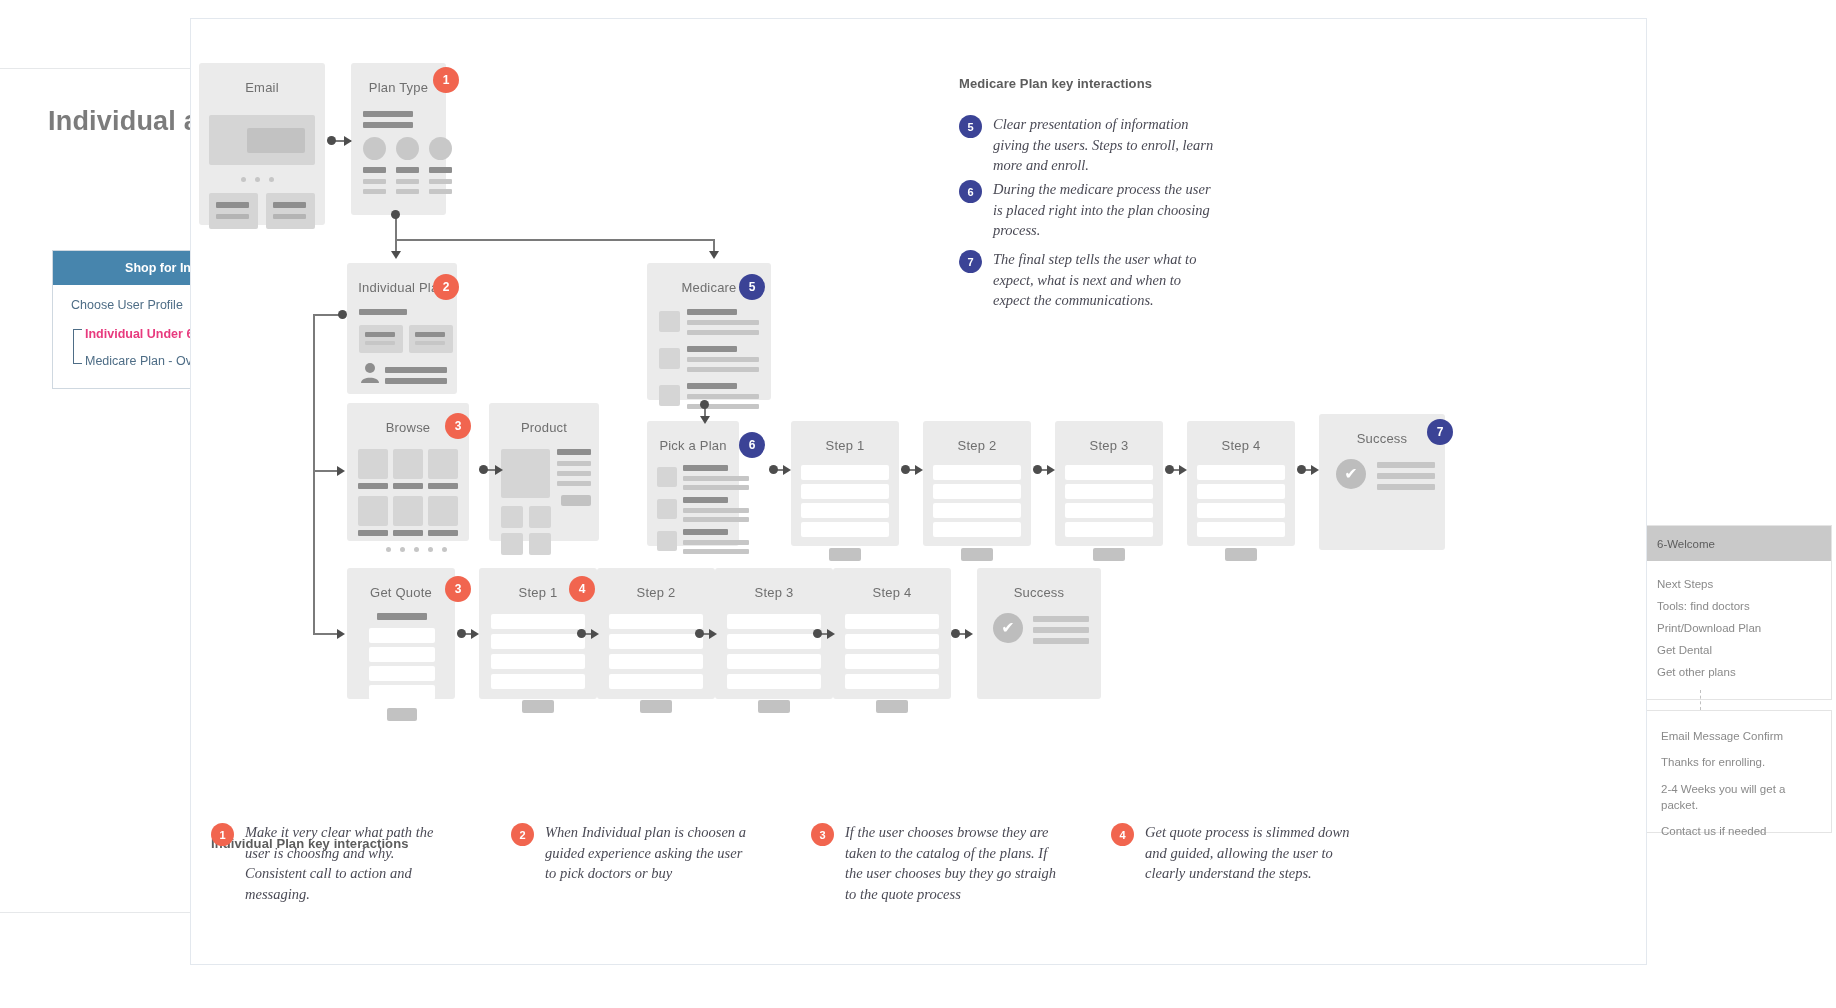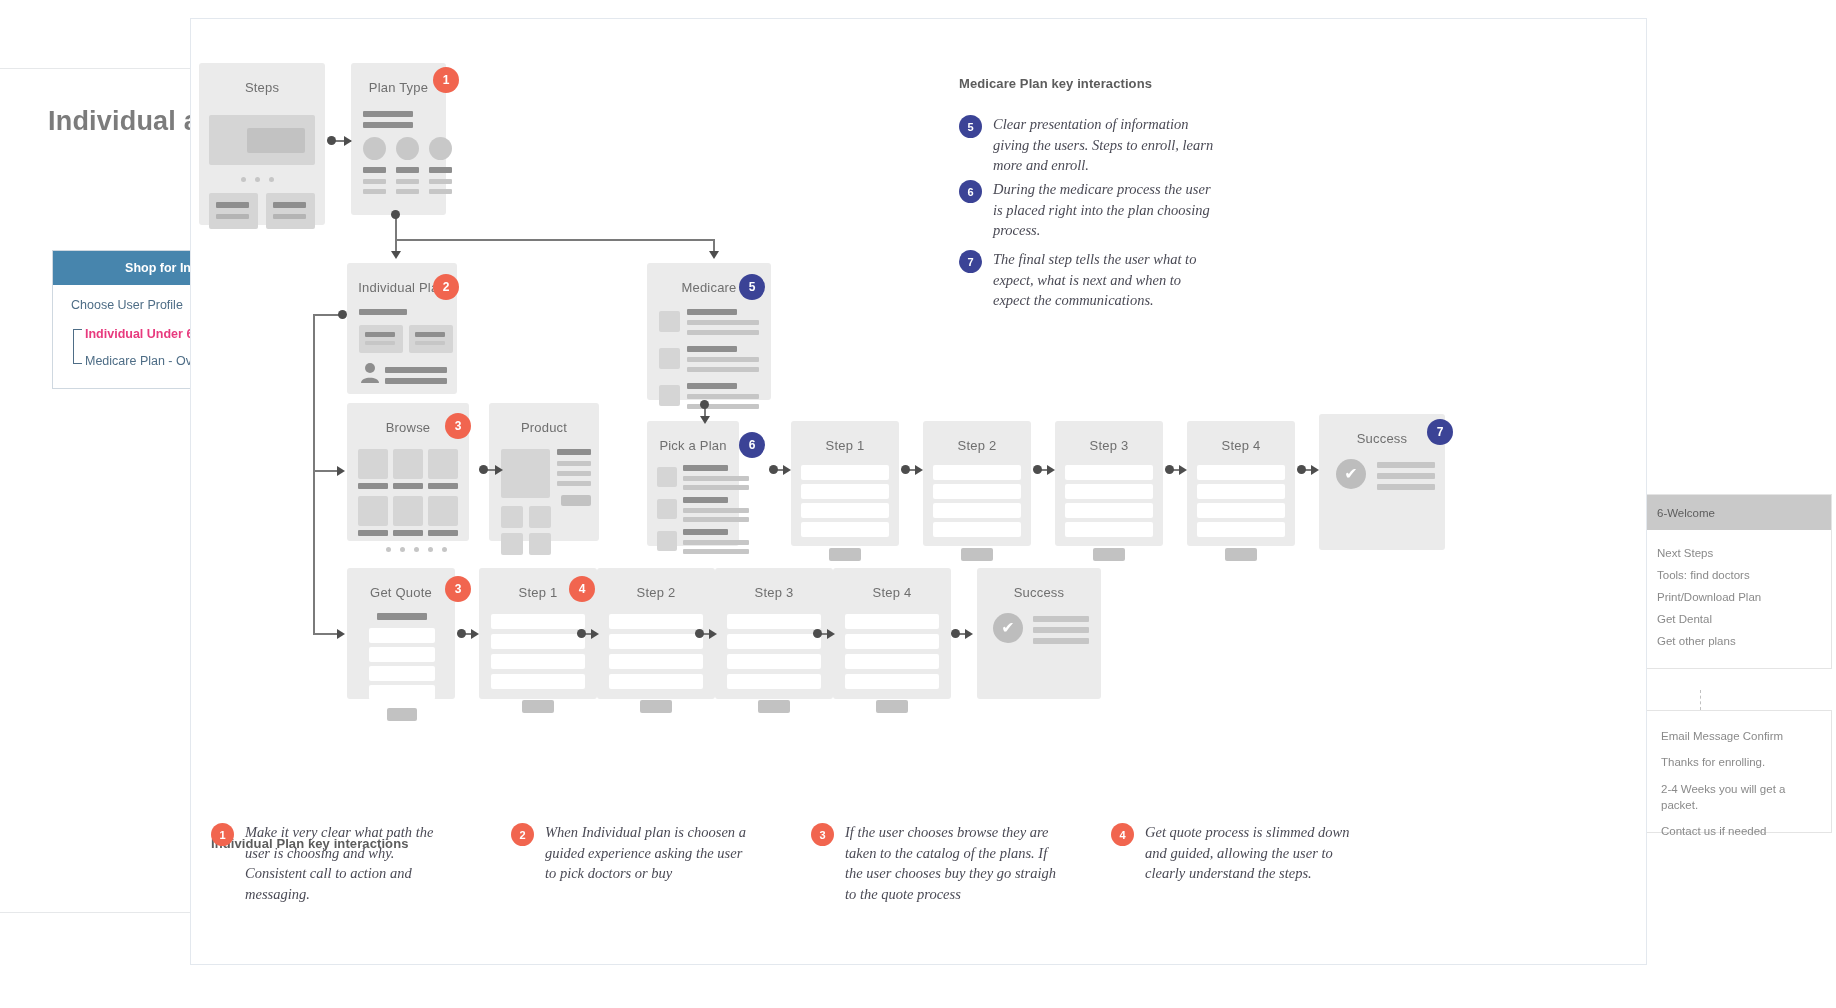--- a/index.html
+++ b/index.html
@@ -54,21 +54,21 @@
   #shop-widget .bracket:before {
     content: "";
     position: absolute; left: 2px; top: 3px; bottom: 4px; width: 8px;
     border: 1px solid #4e6d86; border-right: none;
   }
   #shop-widget .opt-a { font-size: 12.5px; font-weight: bold; color: #e83a7e; line-height: 1.35; margin-bottom: 11px; }
   #shop-widget .opt-b { font-size: 12.5px; color: #4e6d86; white-space: nowrap; }
 
   
   #welcome-panel {
-    position: absolute; left: 1644px; top: 494px; width: 188px;
+    position: absolute; left: 1644px; top: 525px; width: 188px;
     border: 1px solid #e4e4e4; background:#fff;
   }
   #welcome-panel .hdr {
     background: #c9c9c9; color:#5d5d5d; font-size: 11.5px;
     padding: 12px 10px 11px 12px;
   }
   #welcome-panel .body { padding: 12px 12px 16px 12px; }
   #welcome-panel .it { font-size: 11.5px; color: #8a8a8a; padding: 5px 0; }
 
   #dashed-link {
@@ -213,21 +213,21 @@
 <div id="email-panel">
   <div class="t">Email Message Confirm</div>
   <div class="t">Thanks for enrolling.</div>
   <div class="t sm">2-4 Weeks you will get a packet.</div>
   <div class="t">Contact us if needed</div>
 </div>
 
 <div id="canvas">
 
   <div class="card" style="left:8px; top:44px; width:126px; height:162px;">
-    <div class="title">Steps</div>
+    <div class="title">Email</div>
     <div class="block" style="position:absolute; left:10px; top:52px; width:106px; height:50px;"></div>
     <div class="block dk" style="position:absolute; left:48px; top:65px; width:58px; height:25px;"></div>
     <div class="dots-row" style="left:42px; top:114px;">
         <i></i>
         <i></i>
         <i></i>
       </div>
     <div class="block" style="position:absolute; left:10px; top:130px; width:49px; height:36px;"></div>
     <div class="bar dark" style="position:absolute; left:17px; top:139px; width:33px; height:6px;"></div>
     <div class="bar mid" style="position:absolute; left:17px; top:151px; width:33px; height:5px;"></div>

